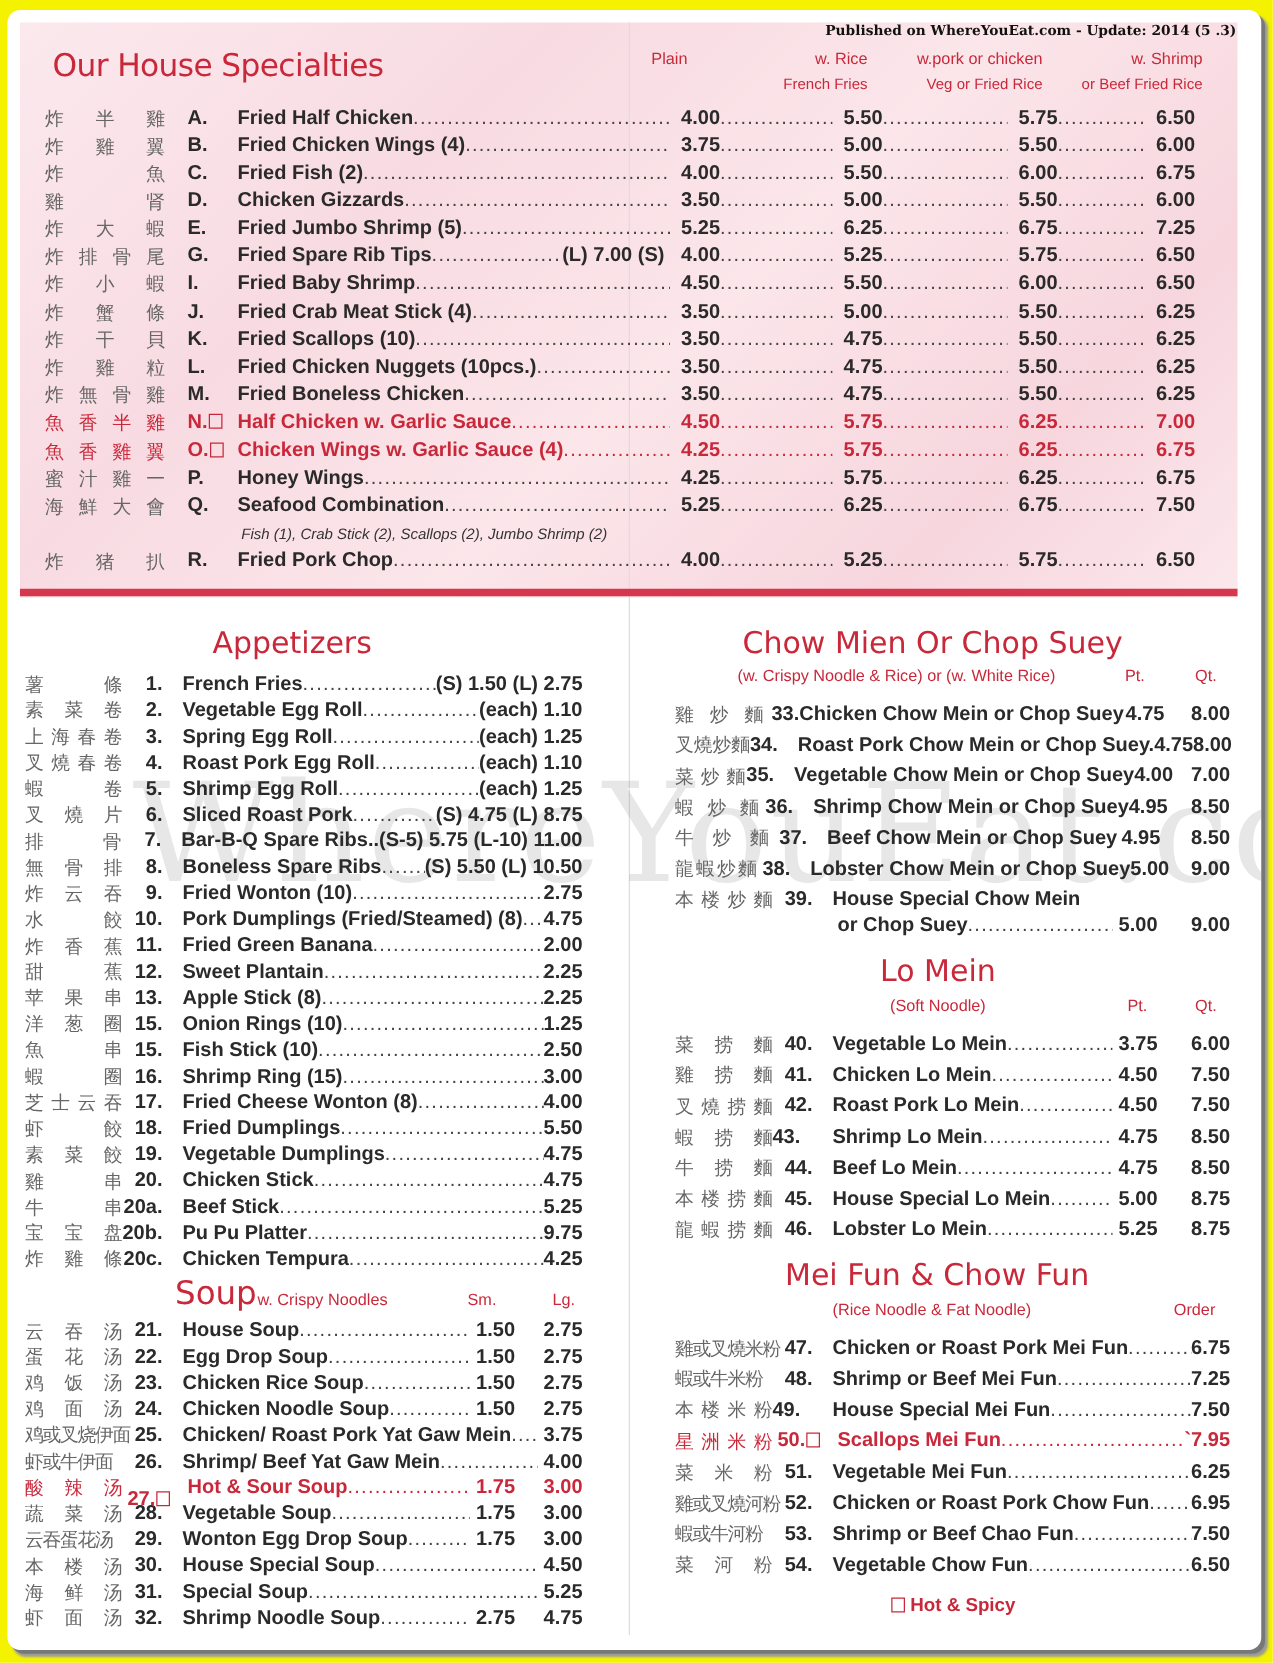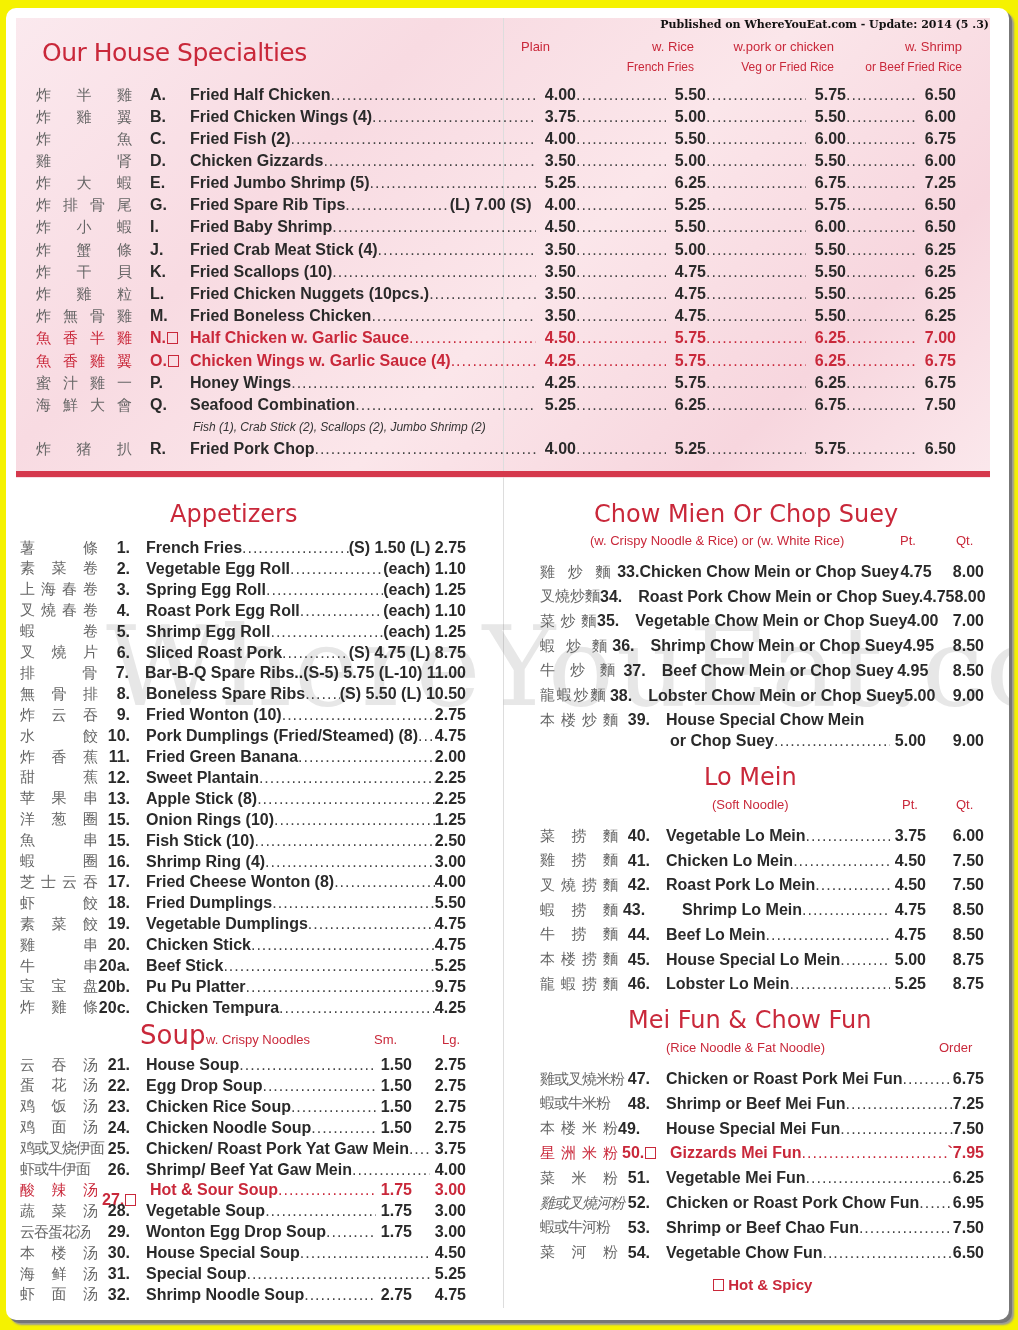--- a/index.html
+++ b/index.html
@@ -542,21 +542,21 @@
       <span class="name">Fish Stick (10)</span>
       <span class="dots"></span>
       <span class="price">2.50</span>
     </div>
     <div class="row" style="left: 14px; top: 842.5px; width: 446px;">
       <span class="cn" style="width: 78px;">
         <span>蝦</span>
         <span>圈</span>
       </span>
       <span class="code" style="width: 32px; text-align: right; margin-right: 16px;">16.</span>
-      <span class="name">Shrimp Ring (4)</span>
+      <span class="name">Shrimp Ring (15)</span>
       <span class="dots"></span>
       <span class="price">3.00</span>
     </div>
     <div class="row" style="left: 14px; top: 863.4px; width: 446px;">
       <span class="cn" style="width: 78px;">
         <span>芝</span>
         <span>士</span>
         <span>云</span>
         <span>吞</span>
       </span>
@@ -900,21 +900,21 @@
       <span class="price" style="width: 36px;">4.50</span>
       <span style="width: 20px;"></span>
       <span class="price" style="width: 38px;">7.50</span>
     </div>
     <div class="row" style="left: 534px; top: 891.1px; width: 444px;">
       <span class="cn" style="width: 78px;">
         <span>蝦</span>
         <span>捞</span>
         <span>麵</span>
       </span>
-      <span class="code" style="width: 32px; text-align: center; margin-right: 32px;">43.</span>
+      <span class="code" style="width: 32px; text-align: left; margin-right: 16px;">43.</span>
       <span class="name">Shrimp Lo Mein</span>
       <span class="dots"></span>
       <span class="price" style="width: 36px;">4.75</span>
       <span style="width: 20px;"></span>
       <span class="price" style="width: 38px;">8.50</span>
     </div>
     <div class="row" style="left: 534px; top: 915.8px; width: 444px;">
       <span class="cn" style="width: 78px;">
         <span>牛</span>
         <span>捞</span>
@@ -982,37 +982,37 @@
       <span class="price">7.50</span>
     </div>
     <div class="row red" style="left: 534px; top: 1134.4px; width: 444px;">
       <span class="cn" style="width: 78px;">
         <span>星</span>
         <span>洲</span>
         <span>米</span>
         <span>粉</span>
       </span>
       <span class="code" style="width: 32px; text-align: right; margin-right: 16px; margin-left: 4px;">50.<span class="box"></span></span>
-      <span class="name">Gizzards Mei Fun</span>
+      <span class="name">Scallops Mei Fun</span>
       <span class="dots"></span>
       <span class="price">`7.95</span>
     </div>
     <div class="row" style="left: 534px; top: 1159.2px; width: 444px;">
       <span class="cn" style="width: 78px;">
         <span>菜</span>
         <span>米</span>
         <span>粉</span>
       </span>
       <span class="code" style="width: 32px; text-align: right; margin-right: 16px;">51.</span>
       <span class="name">Vegetable Mei Fun</span>
       <span class="dots"></span>
       <span class="price">6.25</span>
     </div>
     <div class="row" style="left: 534px; top: 1184px; width: 444px;">
-      <span class="cn" style="width: 78px; letter-spacing: -1px; font-style: italic;">雞或叉燒河粉</span>
+      <span class="cn" style="width: 78px; letter-spacing: -1px;">雞或叉燒河粉</span>
       <span class="code" style="width: 32px; text-align: right; margin-right: 16px;">52.</span>
       <span class="name">Chicken or Roast Pork Chow Fun</span>
       <span class="dots"></span>
       <span class="price">6.95</span>
     </div>
     <div class="row" style="left: 534px; top: 1208.8px; width: 444px;">
       <span class="cn" style="width: 78px; letter-spacing: -1px;">蝦或牛河粉</span>
       <span class="code" style="width: 32px; text-align: right; margin-right: 16px;">53.</span>
       <span class="name">Shrimp or Beef Chao Fun</span>
       <span class="dots"></span>

